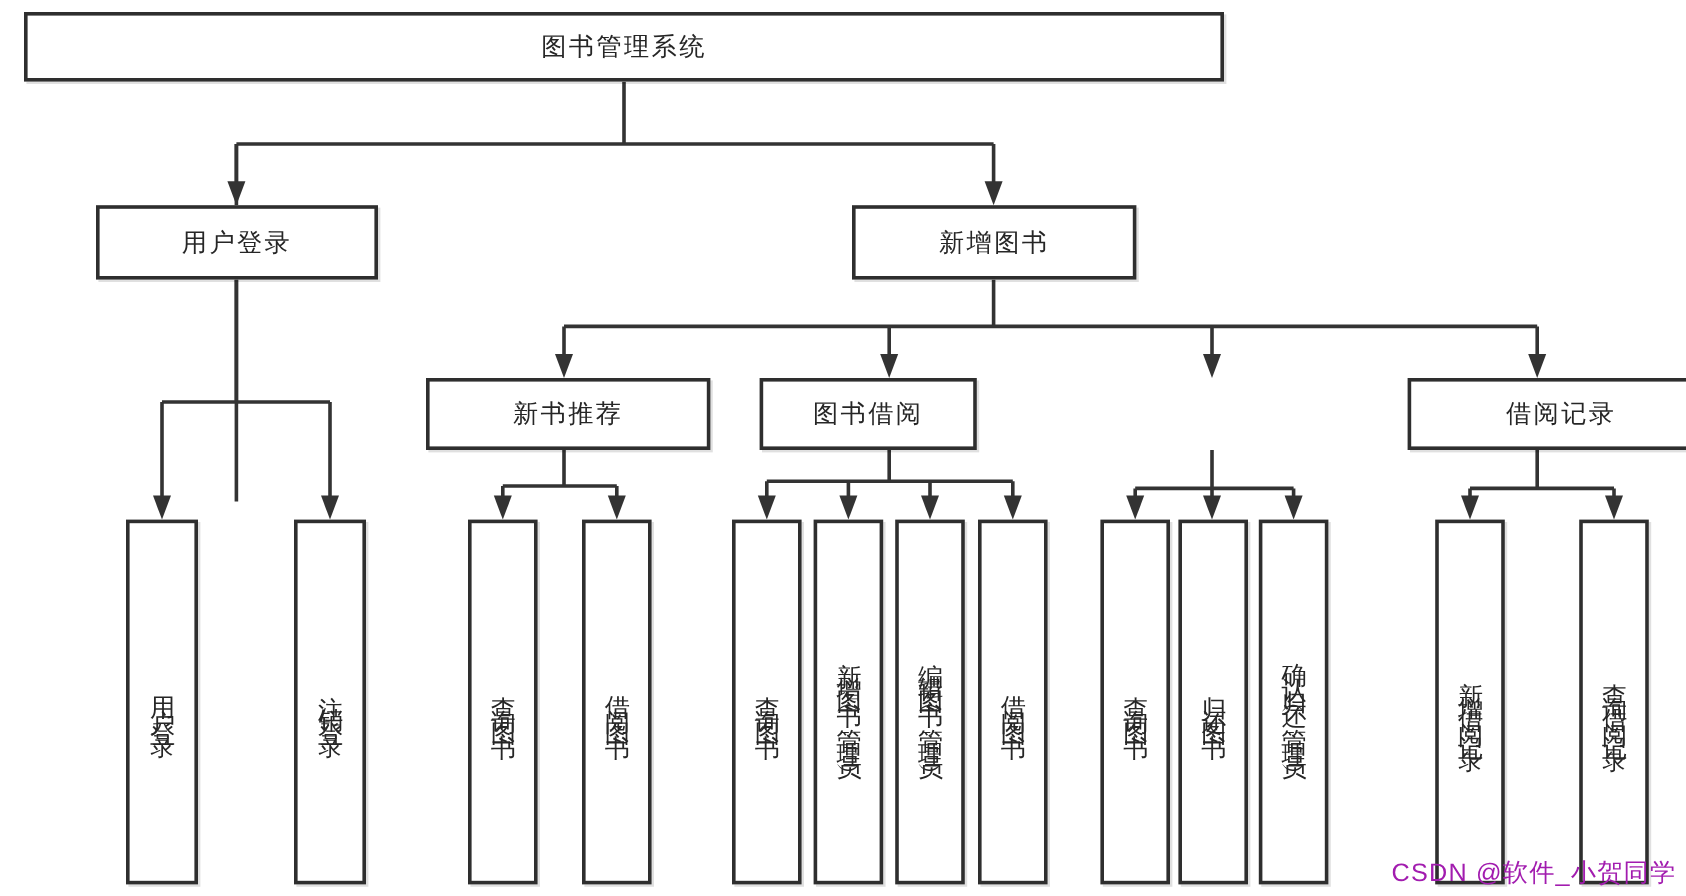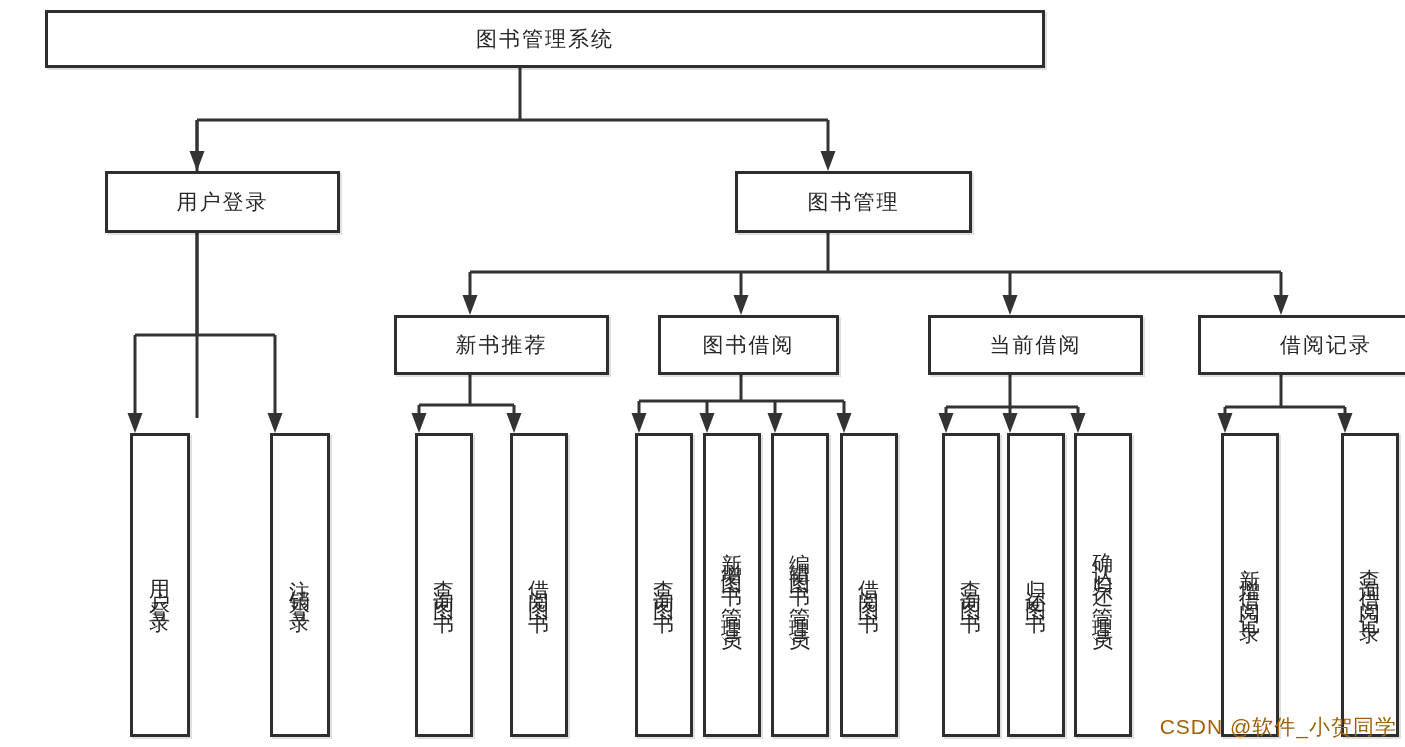--- a/index.html
+++ b/index.html
@@ -11,21 +11,21 @@
     color:#262626;
     overflow:hidden;
   }
   #wires{position:absolute;left:0;top:0;width:1405px;height:747px;}
   .node{
     position:absolute;
     box-sizing:border-box;
     background:#ffffff;
     border:3px solid #2e2e2e;
     box-shadow:2px 2px 0 rgba(0,0,0,0.12);
-    display:flex;align-items:center;justify-content:center;margin-left:25px;
+    display:flex;align-items:center;justify-content:center;
   }
   .node .lbl{
     font-size:21px;
     letter-spacing:2px;
     color:#262626;
     white-space:nowrap;
   }
   .leaf{
     writing-mode:vertical-rl;
     text-orientation:mixed;
@@ -33,21 +33,21 @@
   .leaf .lbl{
     font-size:21px;
     letter-spacing:11px;
     line-height:1;
     white-space:normal;
   }
   #watermark{
     position:absolute;
     right:8px;bottom:6px;
     font-size:21px;
-    color:#a16207;
+    color:#a21caf;
     letter-spacing:1px;
   }
 </style>
 </head>
 <body>
 
 <div id="canvas">
 
   <svg id="wires" viewBox="0 0 1405 747" xmlns="http://www.w3.org/2000/svg">
     <g stroke="#333333" stroke-width="3" fill="none">
@@ -99,31 +99,28 @@
   </svg>
 
   <div class="node" style="left:20px;top:10px;width:1000px;height:58px">
     <span class="lbl">图书管理系统</span>
   </div>
 
   <div class="node" style="left:80px;top:171px;width:235px;height:62px">
     <span class="lbl">用户登录</span>
   </div>
   <div class="node" style="left:710px;top:171px;width:237px;height:62px">
-    <span class="lbl">图书管理</span>
+    <span class="lbl">新增图书</span>
   </div>
 
-  <div class="node" style="left:369px;top:315px;width:215px;height:60px">
+  <div class="node" style="left:355px;top:315px;width:237px;height:60px">
     <span class="lbl">新书推荐</span>
   </div>
   <div class="node" style="left:633px;top:315px;width:181px;height:60px">
     <span class="lbl">图书借阅</span>
-  </div>
-  <div class="node" style="left:903px;top:315px;width:215px;height:60px">
-    <span class="lbl">当前借阅</span>
   </div>
   <div class="node" style="left:1173px;top:315px;width:256px;height:60px">
     <span class="lbl">借阅记录</span>
   </div>
 
   <div class="node leaf" style="left:105px;top:433px;width:60px;height:304px">
     <span class="lbl">用户登录</span>
   </div>
   <div class="node leaf" style="left:245px;top:433px;width:60px;height:304px">
     <span class="lbl">注销登录</span>

